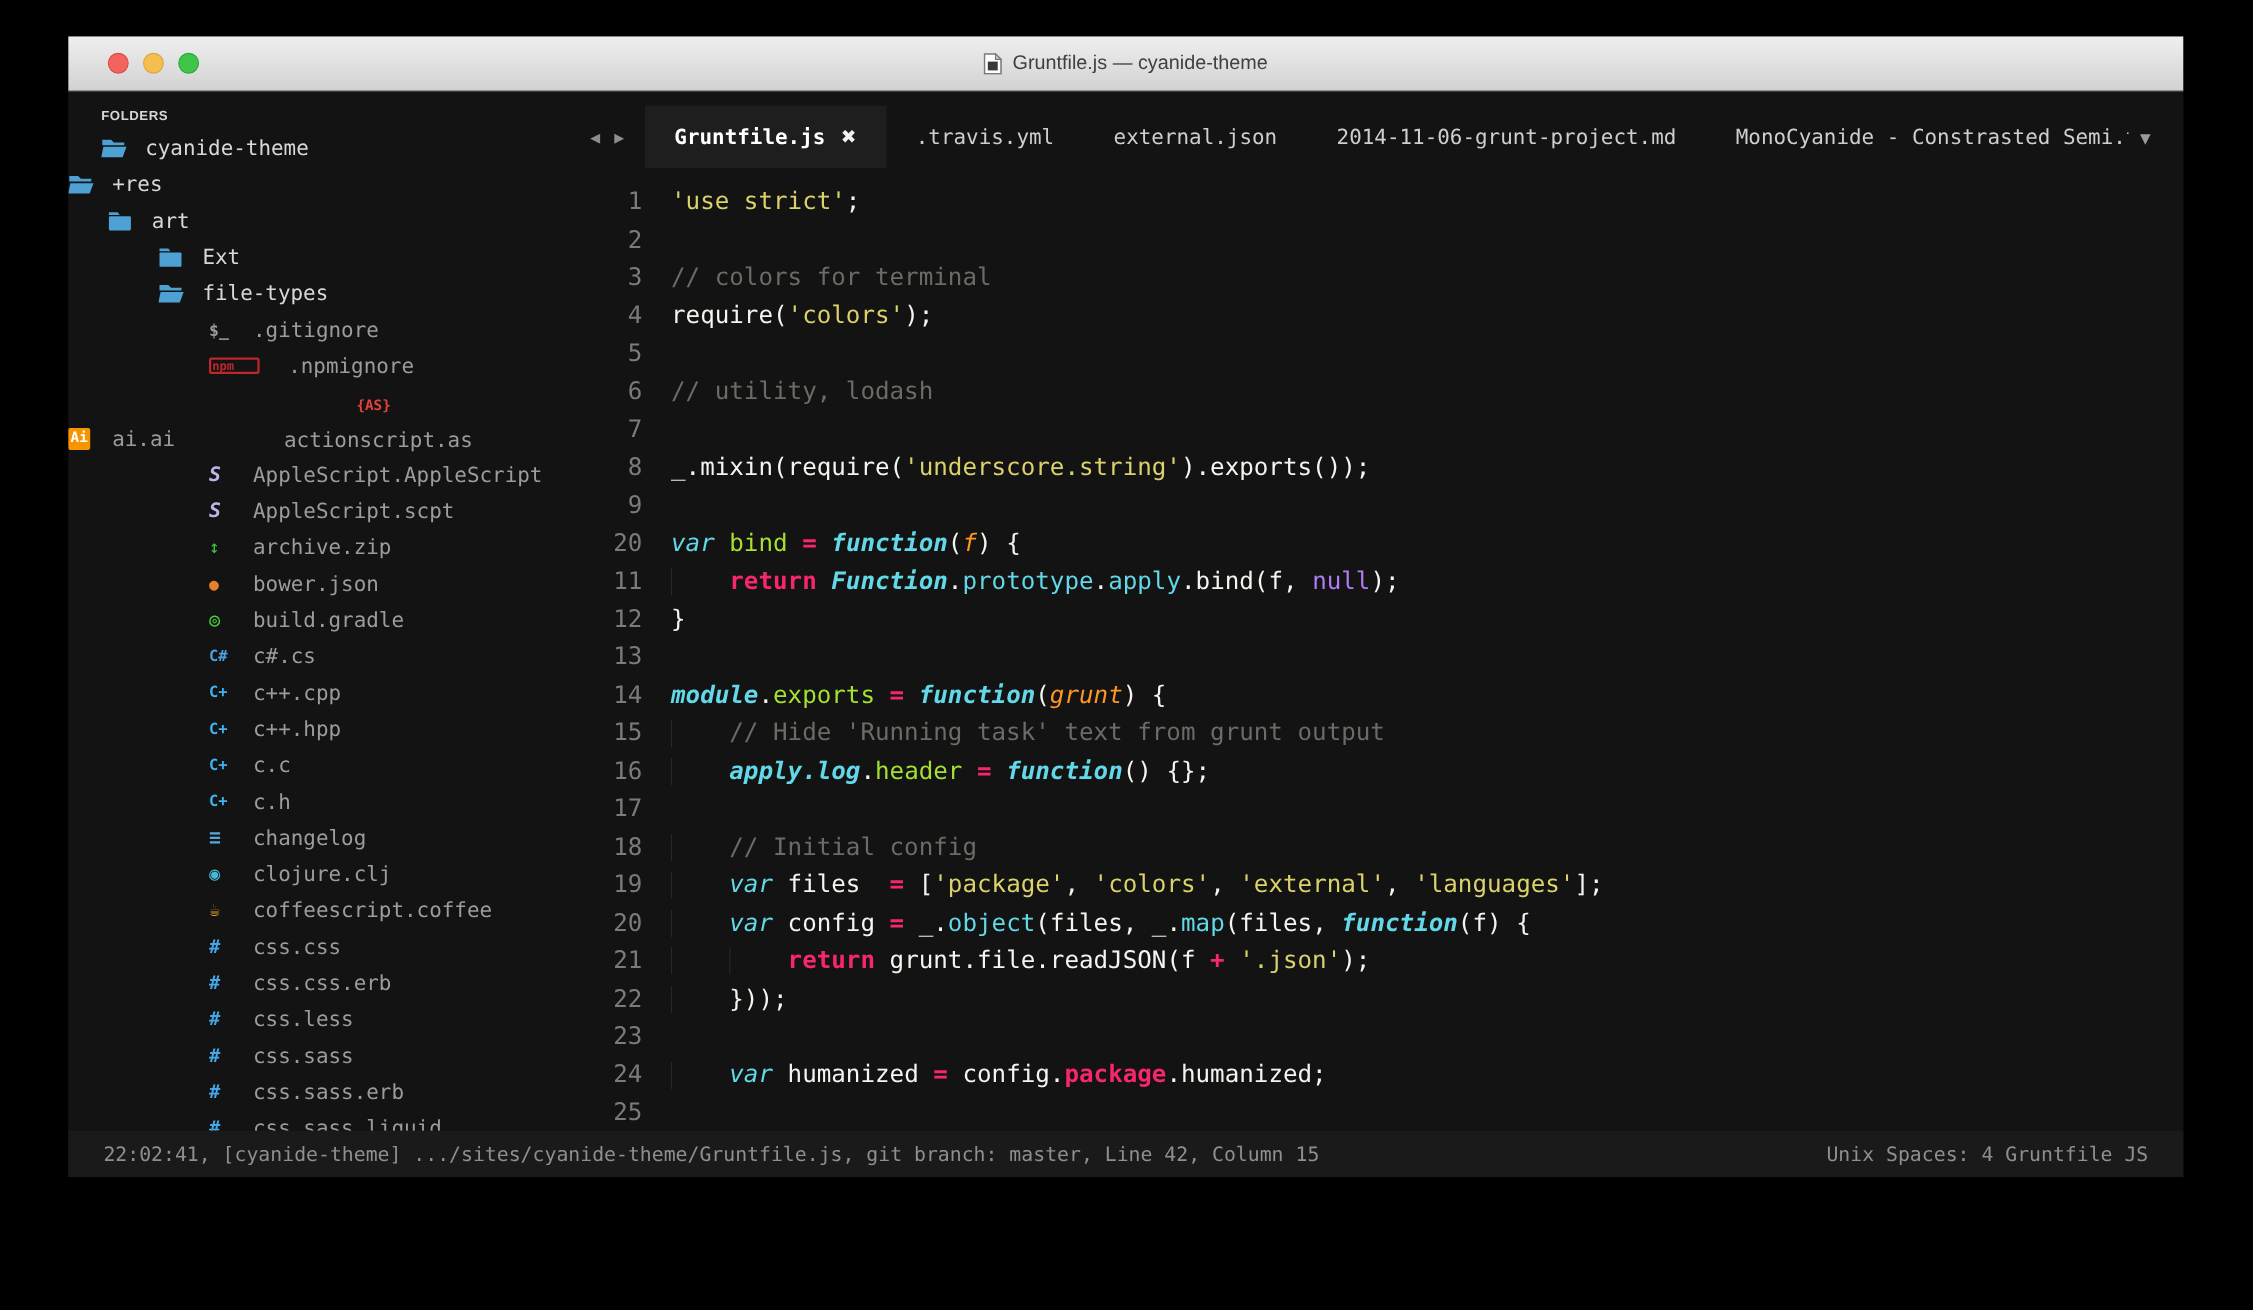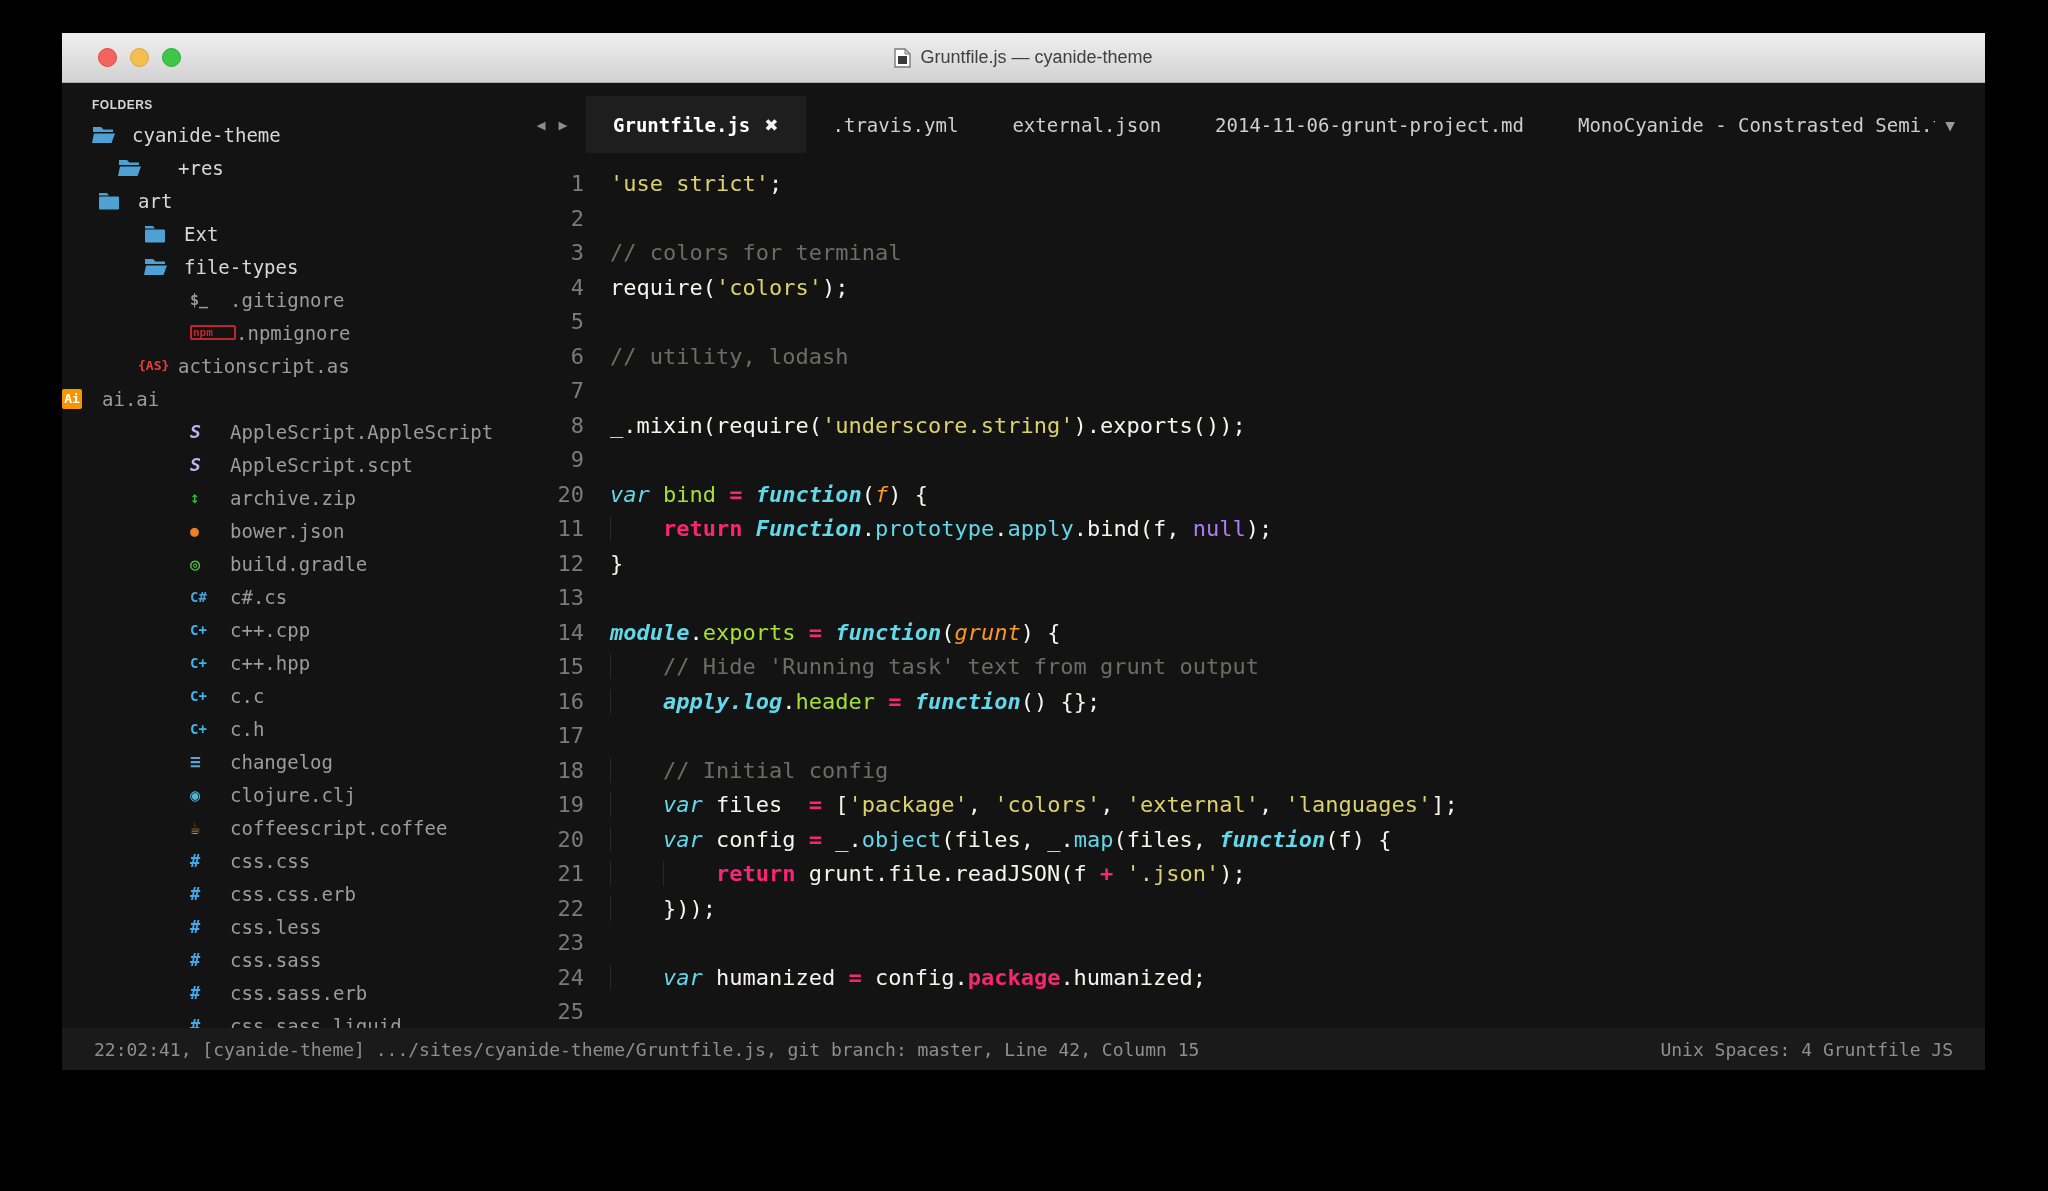--- a/index.html
+++ b/index.html
@@ -121,21 +121,21 @@
       <ul id="tree">
           <li style="padding-left: 30px;">
             <span class="fico folder-open-icon">
               <svg width="24" height="18" viewBox="0 0 24 18">
                 <path fill="#4ea1d3" d="M1 1h8l2.5 2.5H21V6H1z"></path>
                 <path fill="#4ea1d3" d="M2 7.5h21L19.5 17H0z"></path>
               </svg>
             </span>
             <span class="flabel fold">cyanide-theme</span>
           </li>
-          <li style="padding-left: 56px; gap: 20px;">
+          <li style="">
             <span class="fico folder-open-icon">
               <svg width="24" height="18" viewBox="0 0 24 18">
                 <path fill="#4ea1d3" d="M1 1h8l2.5 2.5H21V6H1z"></path>
                 <path fill="#4ea1d3" d="M2 7.5h21L19.5 17H0z"></path>
               </svg>
             </span>
             <span class="flabel fold">+res</span>
           </li>
           <li style="padding-left: 36px;">
             <span class="fico folder-closed-icon">
@@ -161,25 +161,25 @@
                 <path fill="#4ea1d3" d="M1 1h8l2.5 2.5H21V6H1z"></path>
                 <path fill="#4ea1d3" d="M2 7.5h21L19.5 17H0z"></path>
               </svg>
             </span>
             <span class="flabel fold">file-types</span>
           </li>
           <li style="padding-left: 128px;">
             <span class="fico terminal-icon">$_</span>
             <span class="flabel">.gitignore</span>
           </li>
-          <li style="padding-left: 128px;">
+          <li style="padding-left: 128px; gap: 26px;">
             <span class="fico npm-icon">npm</span>
             <span class="flabel">.npmignore</span>
           </li>
-          <li style="padding-left: 76px;">
+          <li style="padding-left: 104px; flex-direction: column;">
             <span class="fico as-icon">{AS}</span>
             <span class="flabel">actionscript.as</span>
           </li>
           <li style="">
             <span class="fico ai-icon">Ai</span>
             <span class="flabel">ai.ai</span>
           </li>
           <li style="padding-left: 128px;">
             <span class="fico applescript-icon">S</span>
             <span class="flabel">AppleScript.AppleScript</span>

